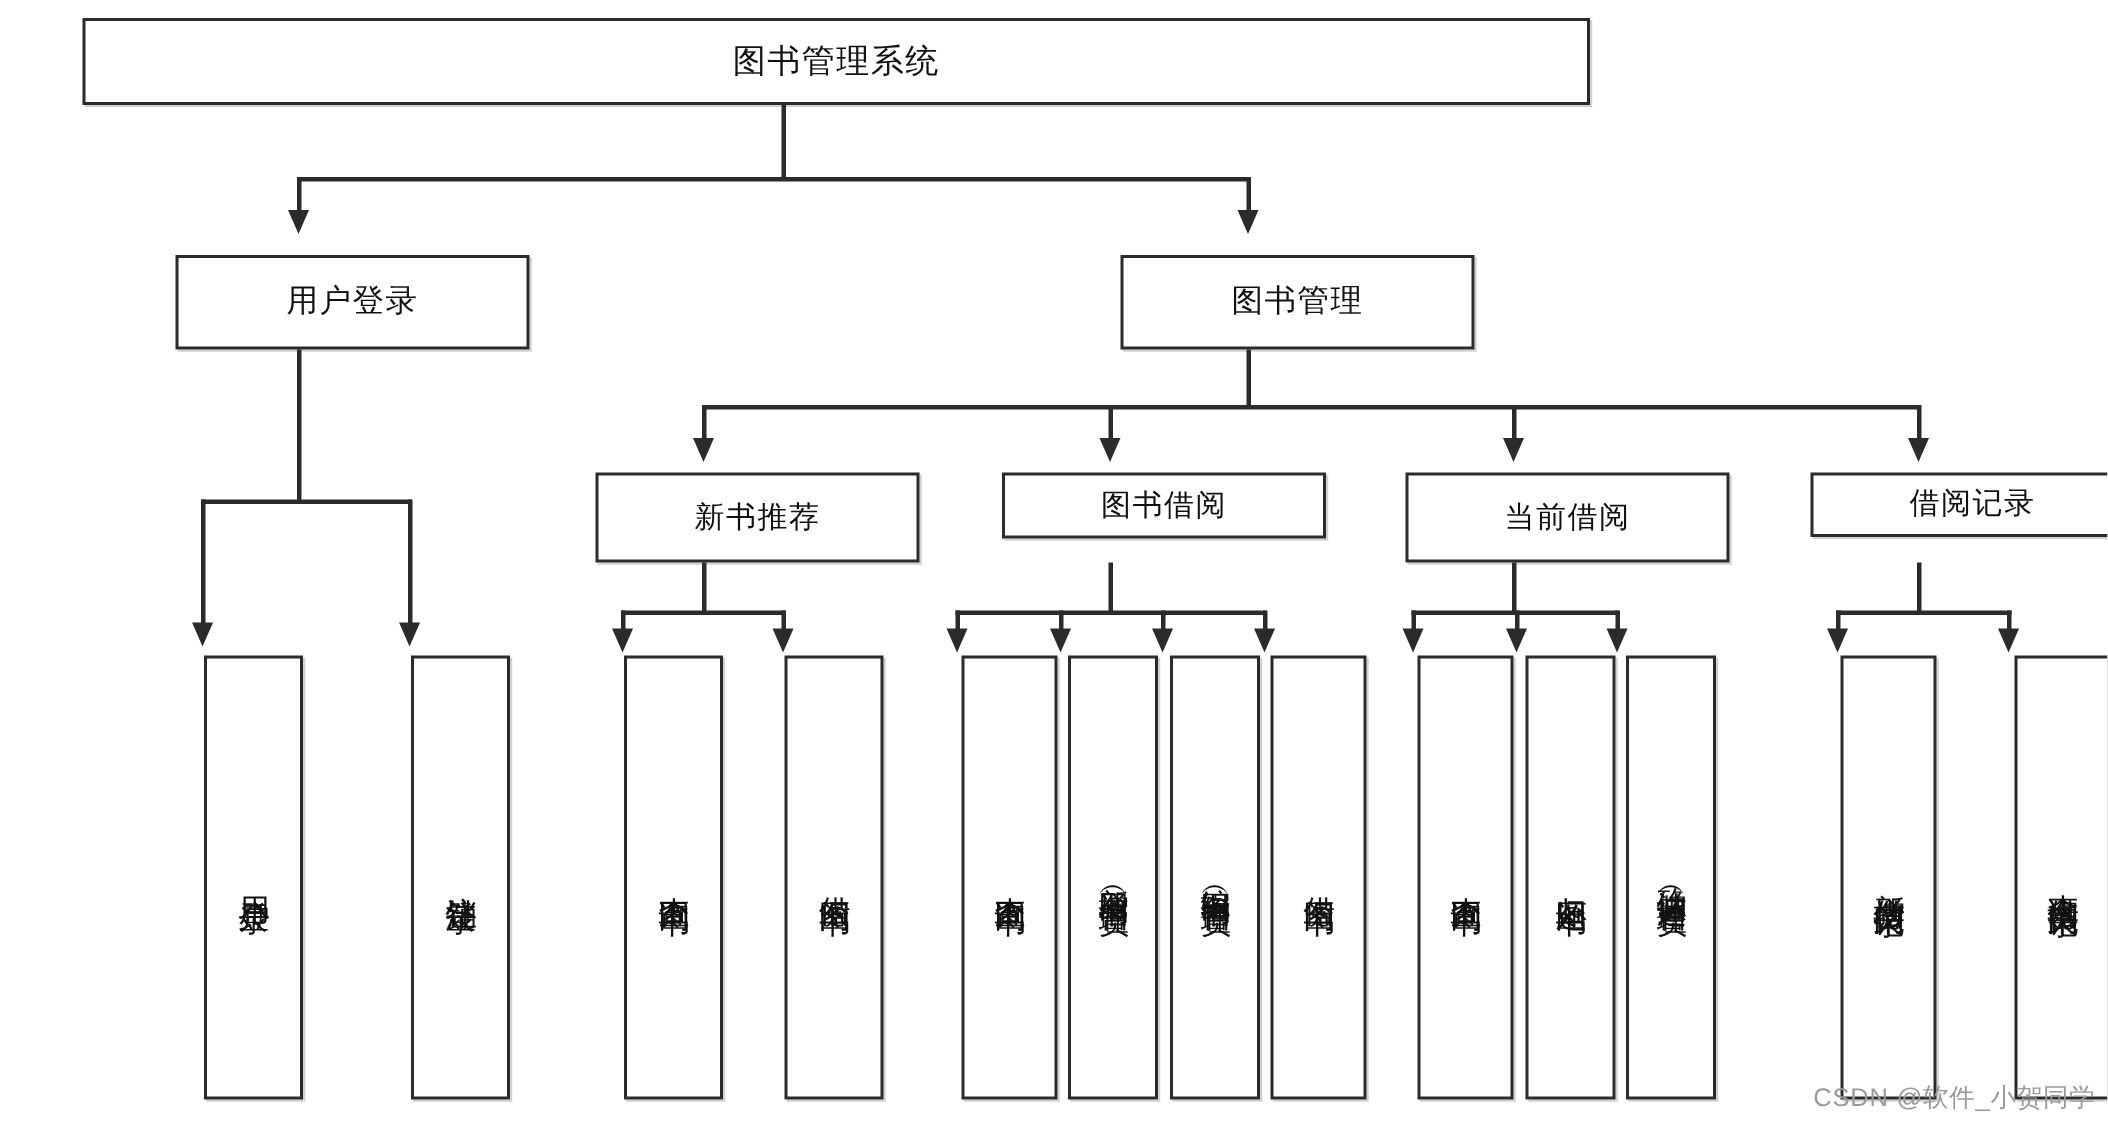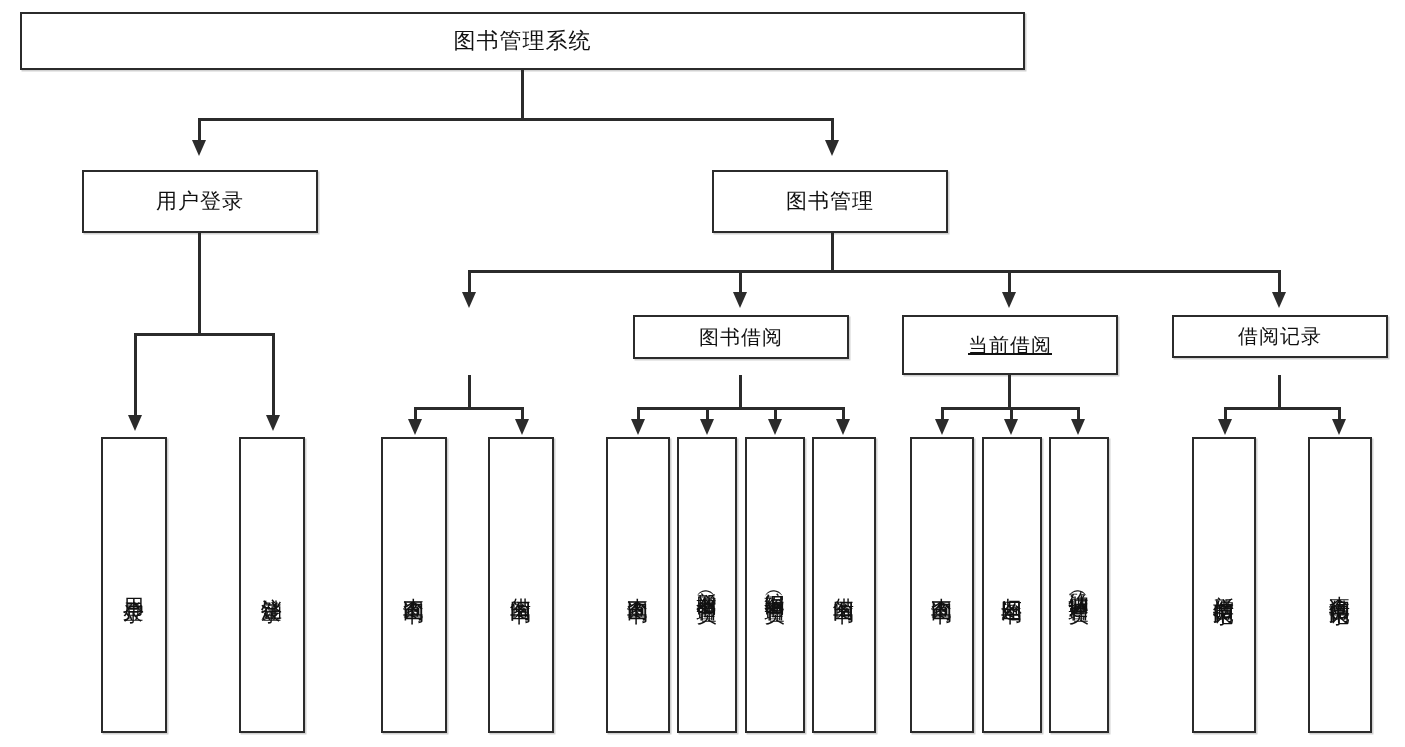--- a/index.html
+++ b/index.html
@@ -23,20 +23,21 @@
     box-sizing:border-box;
     background:#ffffff;
     border:2.5px solid #2b2b2b;
     display:flex;
     align-items:center;
     justify-content:center;
     text-align:center;
     line-height:1.25;
     color:#111111;
     box-shadow:1.5px 1.5px 0 rgba(0,0,0,0.18);
+    margin-left:35px;
   }
   .node.root{
     font-size:22px;
     letter-spacing:1px;
   }
   .node.level2{
     font-size:21px;
     letter-spacing:1px;
   }
   .node.level3{
@@ -123,24 +124,27 @@
   <div class="line hline" style="left:468px;top:270px;width:811px;height:2.5px;"></div>
   <div class="line vline" style="left:468px;top:270px;height:26px;"></div>
   <div class="arrow" style="left:462px;top:292px;"></div>
   <div class="line vline" style="left:739px;top:270px;height:26px;"></div>
   <div class="arrow" style="left:733px;top:292px;"></div>
   <div class="line vline" style="left:1008px;top:270px;height:26px;"></div>
   <div class="arrow" style="left:1002px;top:292px;"></div>
   <div class="line vline" style="left:1278px;top:270px;height:26px;"></div>
   <div class="arrow" style="left:1272px;top:292px;"></div>
 
+  <div class="node level3" style="left:362px;top:315px;width:216px;height:60px;">
+    <span>新书推荐</span>
+  </div>
   <div class="node level3" style="left:633px;top:315px;width:216px;height:44px;">
     <span>图书借阅</span>
   </div>
-  <div class="node level3" style="left:902px;top:315px;width:216px;height:60px;text-decoration:underline;">
+  <div class="node level3" style="left:902px;top:315px;width:216px;height:60px;">
     <span>当前借阅</span>
   </div>
   <div class="node level3" style="left:1172px;top:315px;width:216px;height:43px;">
     <span>借阅记录</span>
   </div>
 
   <div class="line vline" style="left:468px;top:375px;height:34px;"></div>
   <div class="line hline" style="left:414px;top:407px;width:110px;height:2.5px;"></div>
   <div class="line vline" style="left:414px;top:407px;height:16px;"></div>
   <div class="arrow" style="left:408px;top:419px;"></div>
@@ -211,14 +215,15 @@
     <span class="vtext">确认归还（管理员）</span>
   </div>
 
   <div class="node leaf" style="left:1192px;top:437px;width:64px;height:296px;">
     <span class="vtext">新增借阅记录</span>
   </div>
   <div class="node leaf" style="left:1308px;top:437px;width:64px;height:296px;">
     <span class="vtext">查询借阅记录</span>
   </div>
 
+  <div id="watermark">CSDN @软件_小贺同学</div>
 
 </div>
 
 </body></html>

